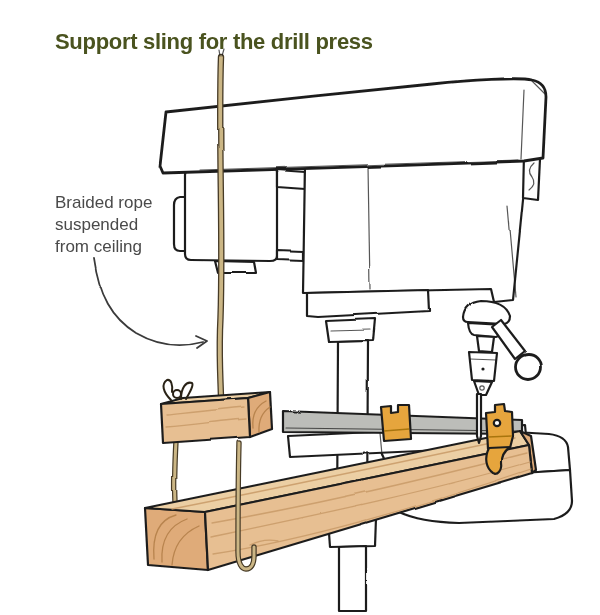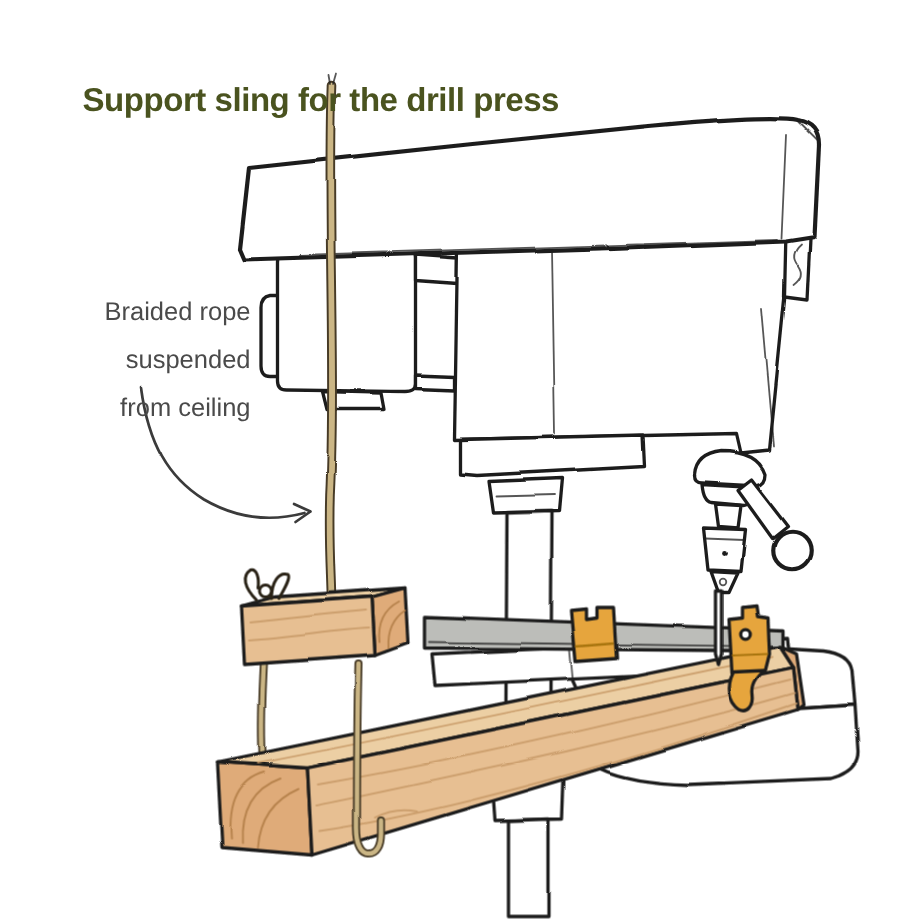--- a/index.html
+++ b/index.html
@@ -5,25 +5,24 @@
   html,body{margin:0;padding:0;background:#fff;}
   .stage{
     position:relative;width:600px;height:615px;overflow:hidden;
     background:var(--c-paper,#ffffff);
     font-family:"Liberation Sans",sans-serif;
   }
   .title{
     position:absolute;left:55px;top:29px;width:440px;
     font-size:22px;font-weight:bold;letter-spacing:-0.3px;
     color:var(--c-title,#4a531f);
-    margin-top:25px;
   }
   .lbl{
     position:absolute;color:var(--c-annotation,#4a4a4a);
-    font-size:17px;line-height:32px;text-align:right;
+    font-size:17px;line-height:22px;
   }
   .lbl-rope{left:55px;top:192px;width:112px;}
   .lbl-clamp{left:443px;top:540px;width:126px;font-style:italic;color:var(--c-annotation2,#3e3e3e);}
   svg{position:absolute;left:0;top:0;}
   
   .ol{stroke:var(--c-outline,#1f1f1f);stroke-width:2.2;fill:#fff;stroke-linejoin:round;stroke-linecap:round;}
   .ol3{stroke:var(--c-outline,#1f1f1f);stroke-width:2.8;fill:#fff;stroke-linejoin:round;stroke-linecap:round;}
   .ln{stroke:var(--c-outline,#1f1f1f);stroke-width:1.2;fill:none;stroke-linecap:round;opacity:.75;}
   .woodl{fill:var(--c-wood_light,#eccfa4);}
   .woodm{fill:var(--c-wood_mid,#e7bf92);}

